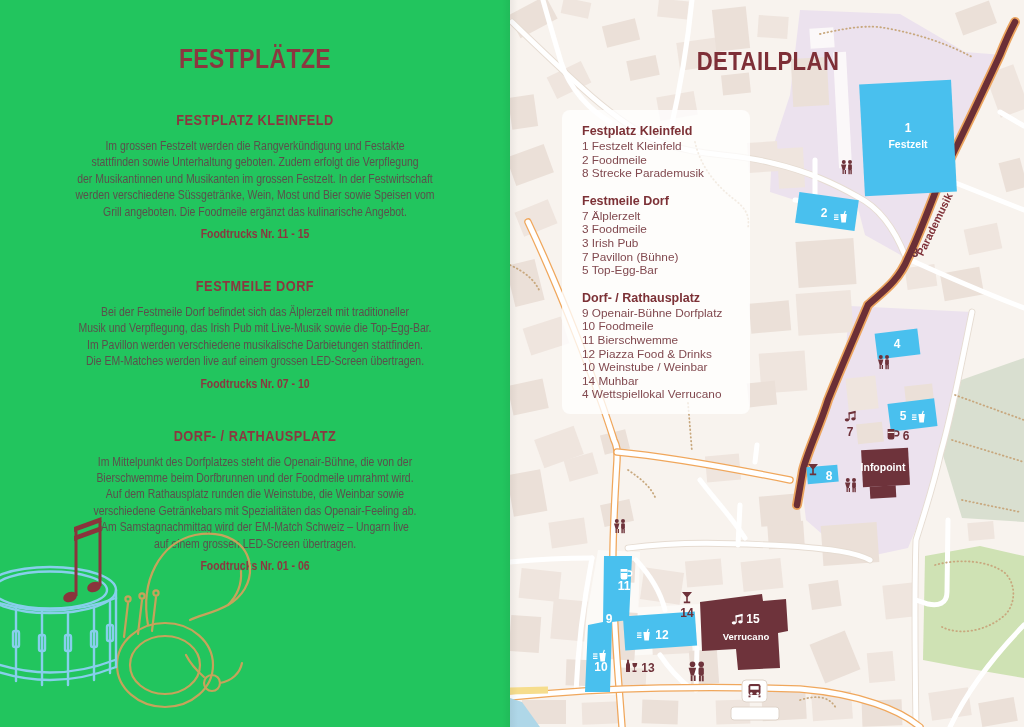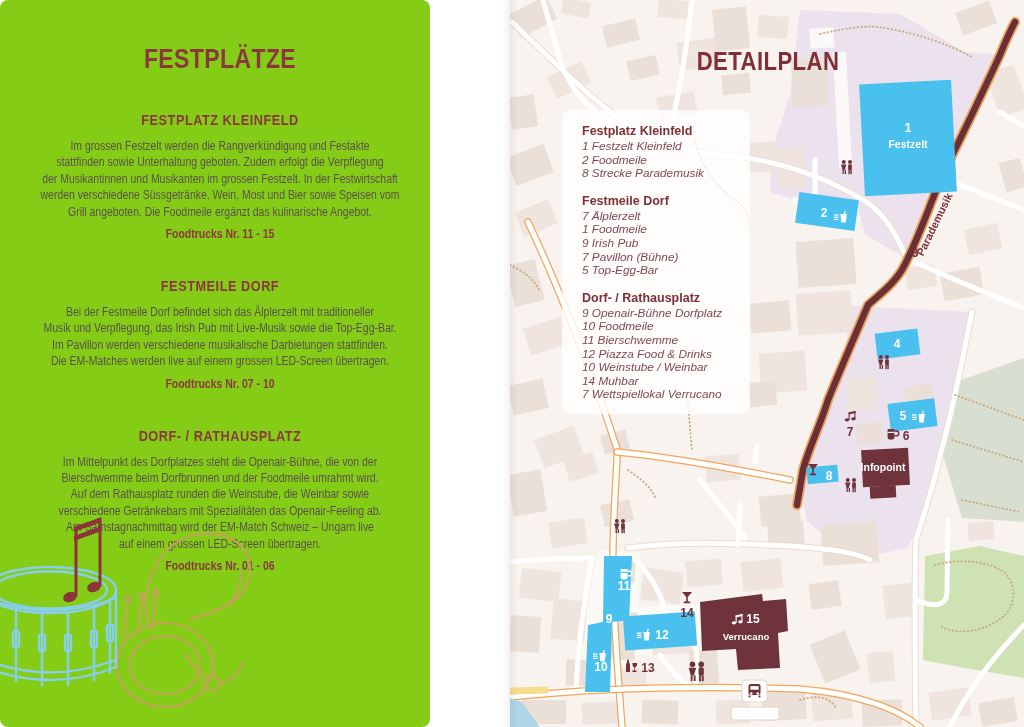--- a/index.html
+++ b/index.html
@@ -1,35 +1,35 @@
 <!DOCTYPE html>
 <html><head>
 <meta charset="utf-8">
 <style>
   html,body{margin:0;padding:0;}
   body{width:1024px;height:727px;position:relative;overflow:hidden;
        font-family:"Liberation Sans",sans-serif;background:#ffffff;}
-  .left-page{position:absolute;left:0;top:0;width:430px;height:727px;background:#84cc16;border-radius:8px;}
+  .left-page{position:absolute;left:0;top:0;width:510px;height:727px;background:#22c55e;}
   .map-page{position:absolute;left:510px;top:0;width:514px;height:727px;background:#F8F3EE;}
   .fold{position:absolute;left:502px;top:0;width:16px;height:727px;pointer-events:none;
         background:linear-gradient(to right,rgba(0,0,0,0),rgba(0,0,0,0.05),rgba(0,0,0,0));}
   .cond{transform:scaleX(0.85);transform-origin:50% 0;}
   .col{width:440px;margin:0 auto;text-align:center;}
   .title{margin:44px 0 0 0;font-size:27px;font-weight:bold;letter-spacing:0.5px;color:#8B3740;}
   .subhead{margin:36px 0 0 0;font-size:15px;font-weight:bold;letter-spacing:0.6px;color:#8B3740;}
   .body-text{margin:10px 0 0 0;font-size:12.3px;line-height:16.4px;color:#5B504C;
              white-space:pre-line;}
   .foodtrucks{margin:7px 0 0 0;font-size:12.3px;font-weight:bold;color:#8B3740;}
   .illustration{position:absolute;left:0;top:505px;pointer-events:none;}
   .map-title{position:absolute;left:168px;top:46px;width:180px;text-align:center;
              font-size:26px;font-weight:bold;color:#7E2F37;letter-spacing:0.5px;}
   .legend{position:absolute;left:52px;top:110px;width:150px;padding:14px 18px 12px 20px;
           background:rgba(255,255,255,0.78);border-radius:8px;}
   .legend h3{margin:0 0 2px 0;font-size:12.5px;font-weight:bold;color:#7C3136;}
-  .legend .item{font-size:11.8px;line-height:13.6px;color:#81494F;font-style:italic;}
+  .legend .item{font-size:11.8px;line-height:13.6px;color:#81494F;}
   .legend .group{margin-bottom:13px;}
   .legend .group:last-child{margin-bottom:0;}
   svg text{font-family:"Liberation Sans",sans-serif;font-weight:bold;}
   .num-w{fill:#ffffff;font-size:12px;text-anchor:middle;}
   .num-m{fill:#6E3139;font-size:12px;text-anchor:middle;}
   .lbl-w{fill:#ffffff;font-size:10.5px;text-anchor:middle;}
   .lbl-w-sm{fill:#ffffff;font-size:9.5px;text-anchor:middle;}
   .lbl-m{fill:#7E2F37;font-size:11px;text-anchor:middle;}
   .bus-lbl{fill:#6E3139;font-size:8px;text-anchor:middle;}
   .b1{fill:#EBE0D8;}
@@ -438,31 +438,31 @@
   <div class="legend">
     <div class="group">
       <h3>Festplatz Kleinfeld</h3>
       <div class="item">1 Festzelt Kleinfeld</div>
       <div class="item">2 Foodmeile</div>
       <div class="item">8 Strecke Parademusik</div>
     </div>
     <div class="group">
       <h3>Festmeile Dorf</h3>
       <div class="item">7 Älplerzelt</div>
-      <div class="item">1 Foodmeile</div>
-      <div class="item">9 Irish Pub</div>
+      <div class="item">3 Foodmeile</div>
+      <div class="item">3 Irish Pub</div>
       <div class="item">7 Pavillon (Bühne)</div>
       <div class="item">5 Top-Egg-Bar</div>
     </div>
     <div class="group">
       <h3>Dorf- / Rathausplatz</h3>
       <div class="item">9 Openair-Bühne Dorfplatz</div>
       <div class="item">10 Foodmeile</div>
       <div class="item">11 Bierschwemme</div>
       <div class="item">12 Piazza Food &amp; Drinks</div>
       <div class="item">10 Weinstube / Weinbar</div>
       <div class="item">14 Muhbar</div>
-      <div class="item">7 Wettspiellokal Verrucano</div>
+      <div class="item">4 Wettspiellokal Verrucano</div>
     </div>
   </div>
 </div>
 
 <div class="fold"></div>
 
 </body></html>

